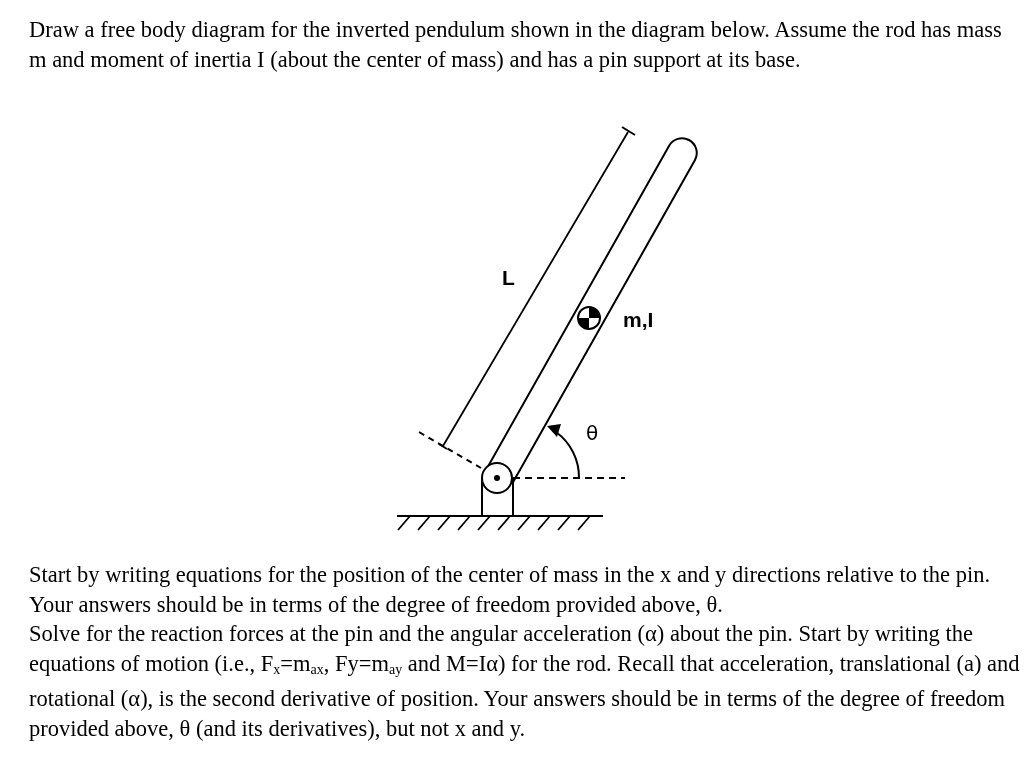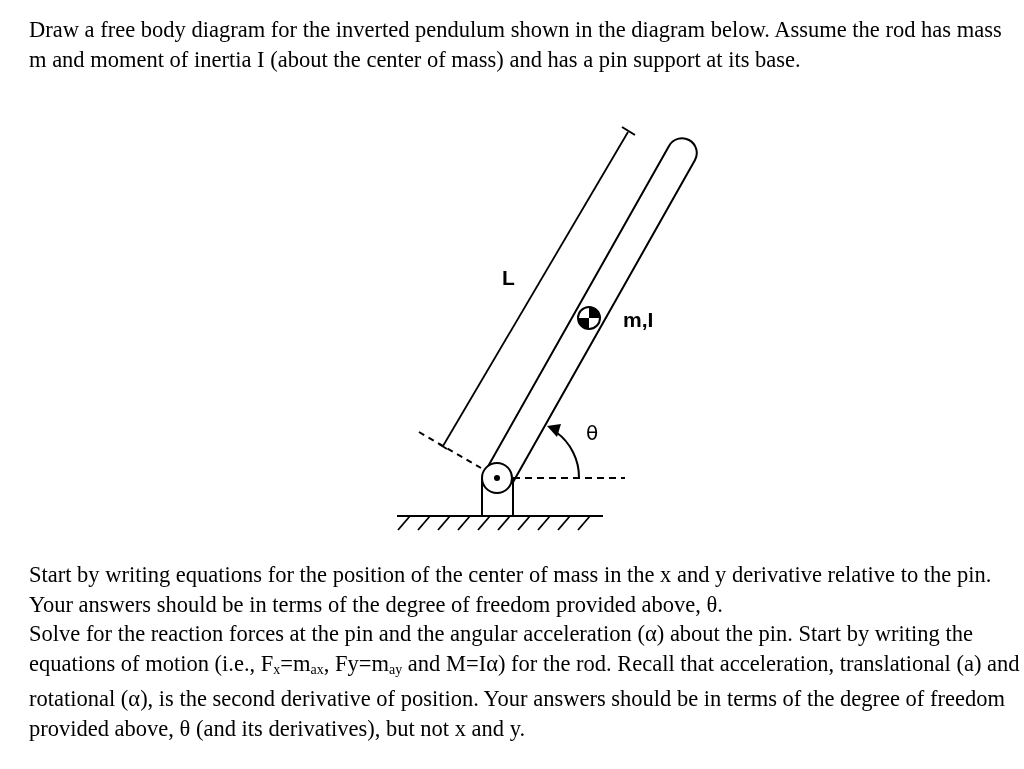--- a/index.html
+++ b/index.html
@@ -59,15 +59,15 @@
     <circle cx="589" cy="318" r="11" fill="#fff" stroke="#000" stroke-width="2"></circle>
     <path d="M589 318 L589 307 A11 11 0 0 1 600 318 Z" fill="#000"></path>
     <path d="M589 318 L589 329 A11 11 0 0 1 578 318 Z" fill="#000"></path>
   </g>
   <text class="lbl" x="502" y="285">L</text>
   <text class="lbl" x="623" y="327">m,I</text>
   <text class="theta" x="586" y="440">θ</text>
 </svg>
 
 <div id="p2" class="para">
-  <span>Start by writing equations for the position of the center of mass in the x and y derivative relative to the pin. Your answers should be in terms of the degree of freedom provided above, θ.</span><br>
+  <span>Start by writing equations for the position of the center of mass in the x and y directions relative to the pin. Your answers should be in terms of the degree of freedom provided above, θ.</span><br>
   <span><span>Solve for the reaction forces at the pin and the angular acceleration (α) about the pin. Start by writing the equations of motion (i.e., F</span><span class="sub">x</span><span>=m</span><span class="sub">ax</span><span>, Fy=m</span><span class="sub">ay</span><span> and M=Iα) for the rod. Recall that acceleration, translational (a) and rotational (α), is the second derivative of position. Your answers should be in terms of the degree of freedom provided above, θ (and its derivatives), but not x and y.</span></span>
 </div>
 
 </body></html>

